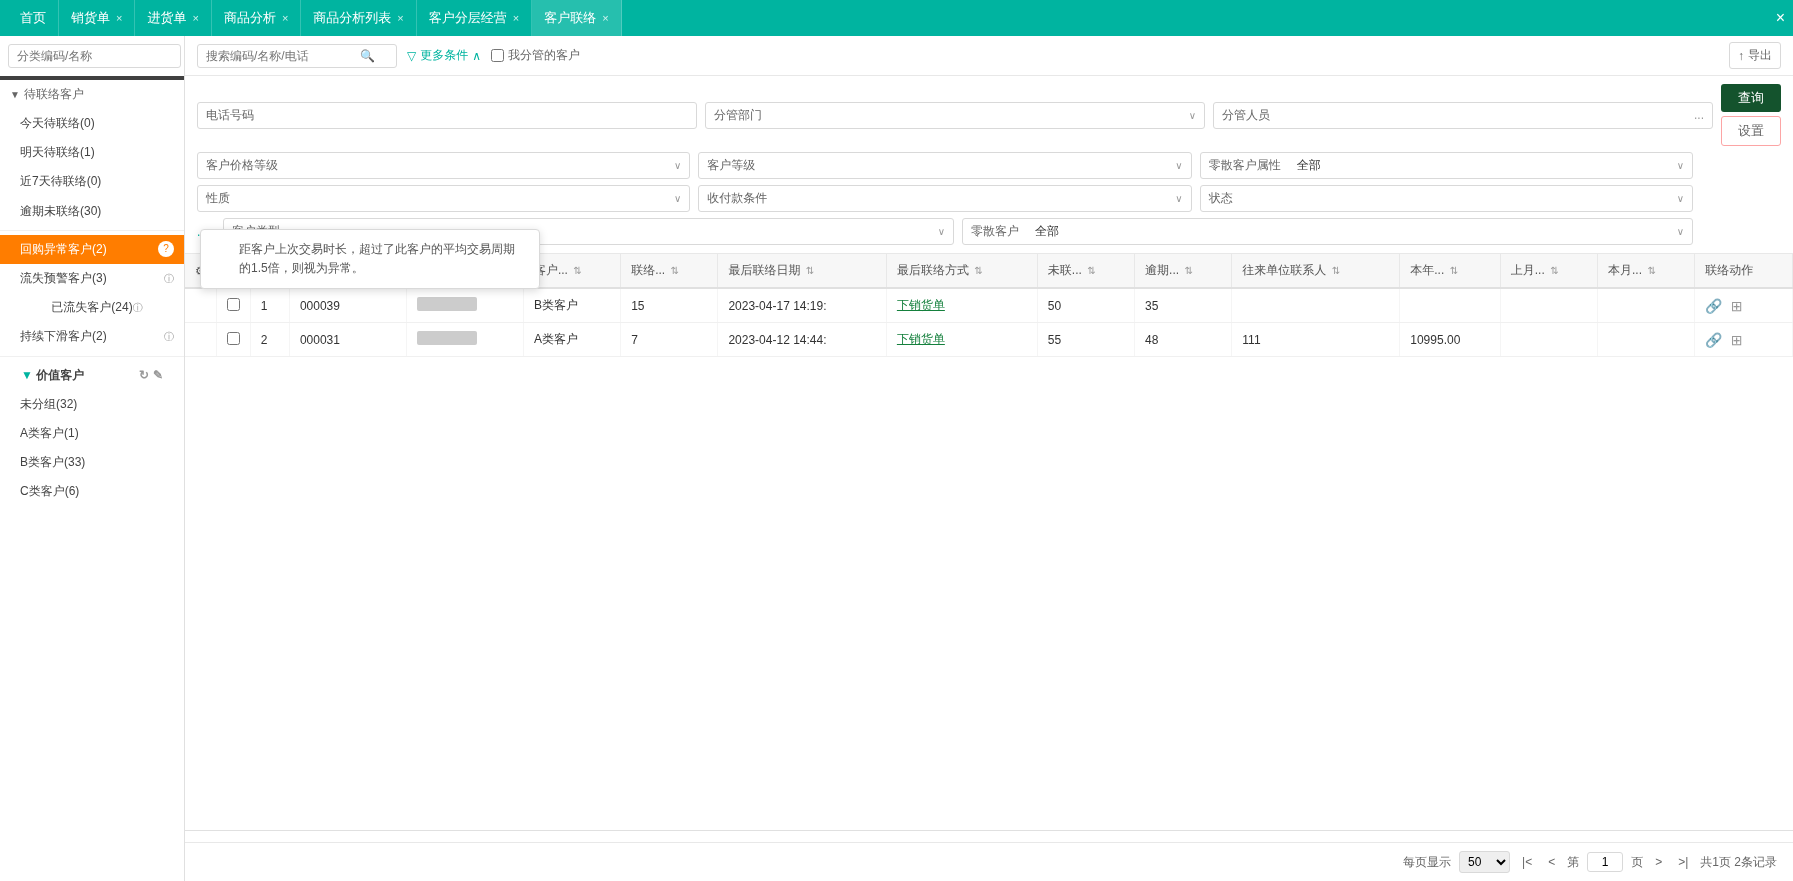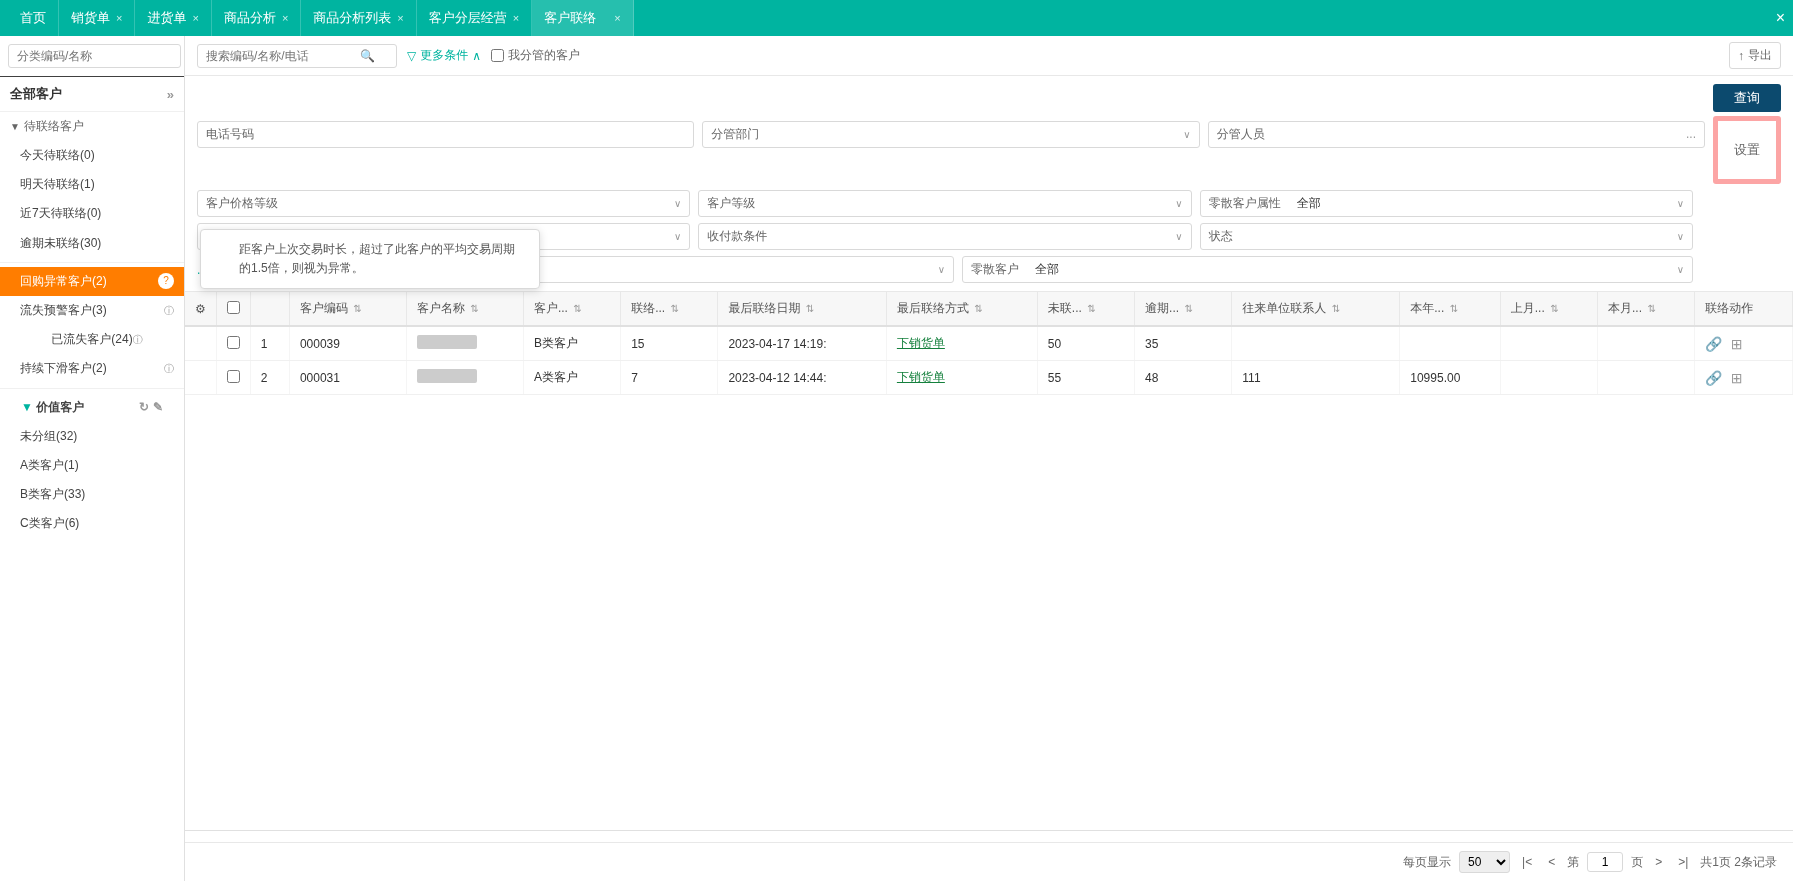--- a/index.html
+++ b/index.html
@@ -17,38 +17,38 @@
       display: flex; align-items: center;
       color: white; font-size: 16px; cursor: pointer;
     }
     .nav-tab {
       display: flex; align-items: center;
       padding: 0 12px; height: 36px; color: white;
       font-size: 13px; cursor: pointer; white-space: nowrap;
       border-right: 1px solid rgba(255,255,255,0.2);
     }
     .nav-tab .x { margin-left: 6px; font-size: 11px; opacity: 0.8; }
-    .nav-tab.active { background: rgba(255,255,255,0.15); gap: 12px; }
+    .nav-tab.active { background: rgba(255,255,255,0.15); }
 
     
     .main-container {
       display: flex; height: calc(100vh - 36px);
     }
 
     
     .sidebar {
       width: 185px; min-width: 185px;
       background: white;
       border-right: 1px solid #e0e0e0;
       display: flex; flex-direction: column;
       overflow: hidden;
     }
     .sidebar-search {
       display: flex; align-items: center;
-      padding: 8px; border-bottom: 1px solid #404040;
+      padding: 8px; border-bottom: 4px solid #404040;
     }
     .sidebar-search input {
       flex: 1; border: 1px solid #d9d9d9; border-radius: 3px;
       padding: 4px 8px; font-size: 12px; outline: none;
     }
     .sidebar-content { flex: 1; overflow-y: auto; }
     .sidebar-all {
       display: flex; align-items: center; justify-content: space-between;
       padding: 8px 10px; font-weight: bold; font-size: 13px;
       border-bottom: 1px solid #f0f0f0;
@@ -120,25 +120,25 @@
     }
     .filter-row:last-child { margin-bottom: 0; }
     .filter-item {
       display: flex; align-items: center; flex: 1;
       border: 1px solid #d9d9d9; border-radius: 3px;
       padding: 4px 8px; background: white; min-width: 0;
     }
     .filter-item label { color: #666; font-size: 12px; white-space: nowrap; margin-right: 8px; }
     .filter-item .arrow { color: #999; font-size: 10px; margin-left: auto; }
     .query-btn {
-      background: #0c4a6e; color: white; border: none; padding: 5px 7px;
+      background: #14532d; color: white; border: none; padding: 5px 7px;
       border-radius: 3px; cursor: pointer; font-size: 13px;
     }
     .settings-btn {
-      background: white; color: #666; border: 5px solid #fca5a5; padding: 20px 16px;
+      background: white; color: #666; border: 1px solid #fca5a5; padding: 5px 16px;
       border-radius: 3px; cursor: pointer; font-size: 13px;
     }
     .btn-group { display: flex; flex-direction: column; gap: 4px; }
 
     
     .table-area {
       flex: 1; overflow: auto; background: white; margin: 0;
       position: relative;
     }
     table {
@@ -244,24 +244,20 @@
 </div>
 
 <div class="main-container">
 
   <div class="sidebar">
     <div class="sidebar-search">
       <input type="text" placeholder="分类编码/名称" style="">
 
     </div>
     <div class="sidebar-content">
-      <div class="sidebar-all">
-        <span style="display:flex;align-items:center;gap:4px;">全部客户</span>
-        <span class="collapse-btn">»</span>
-      </div>
 
       <div class="sidebar-section">
         <div class="sidebar-section-title">
           <span class="arrow">▼</span>
           <span>待联络客户</span>
         </div>
         <div class="sidebar-item">今天待联络(0)</div>
         <div class="sidebar-item">明天待联络(1)</div>
         <div class="sidebar-item">近7天待联络(0)</div>
         <div class="sidebar-item">逾期未联络(30)</div>

